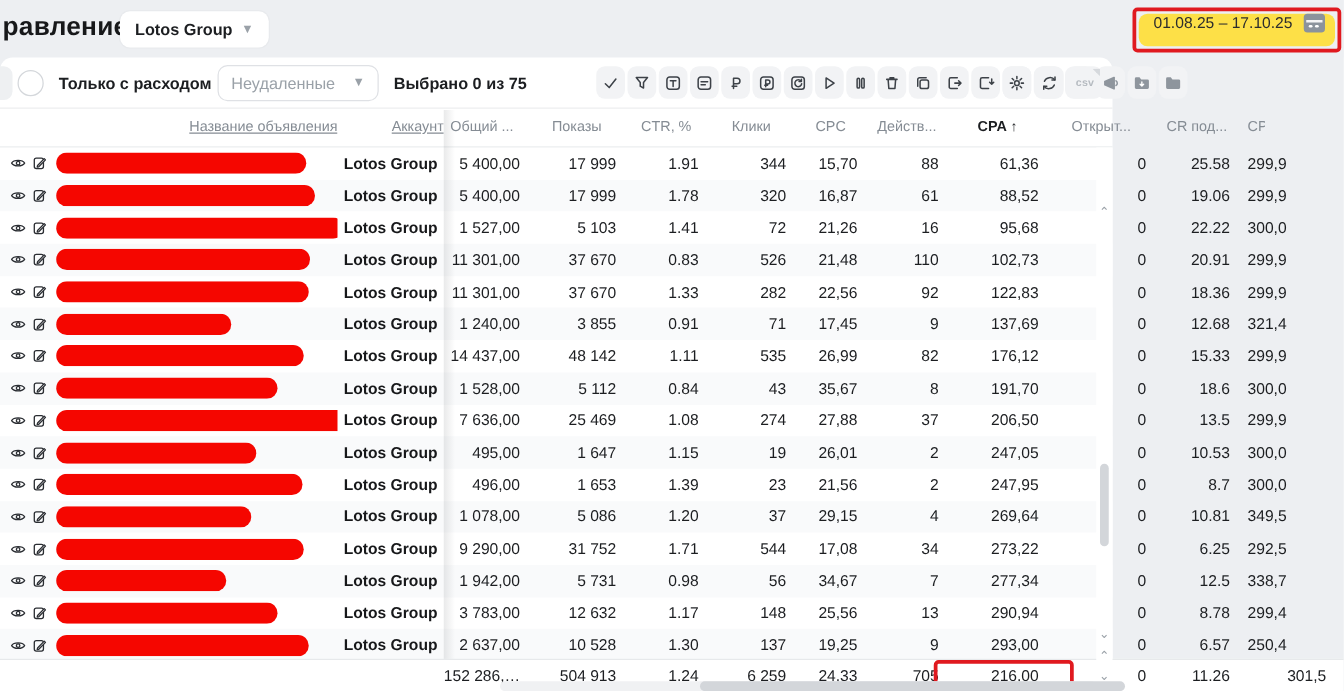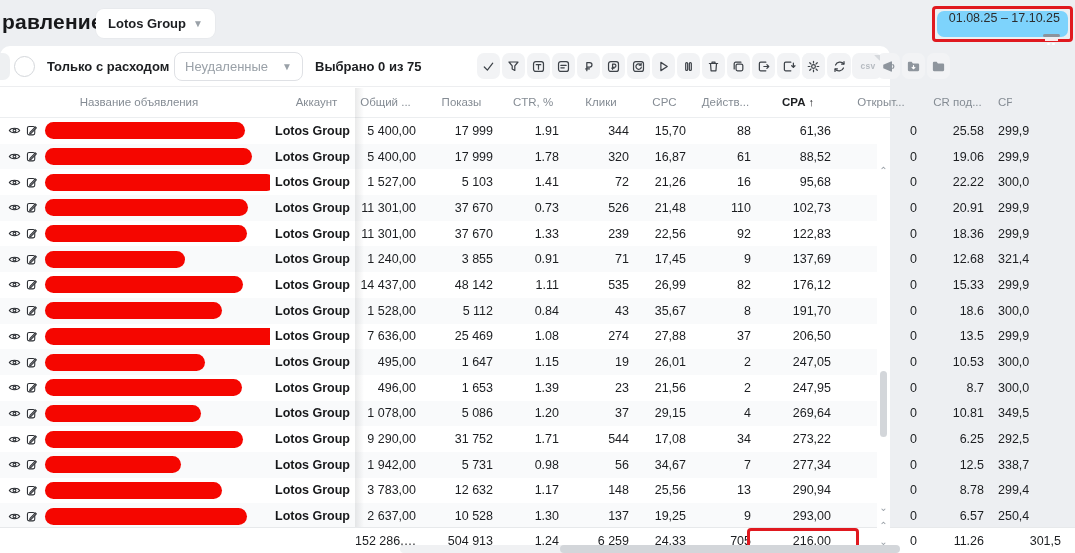--- a/index.html
+++ b/index.html
@@ -8,22 +8,22 @@
   .app { position:relative; width:1075px; height:553px; }
 
   
   .topbar { position:absolute; left:0; top:0; width:100%; height:46px; background:#edeff2; }
   .page-title { position:absolute; left:2px; top:10px; font-size:21px; font-weight:700; letter-spacing:.2px; color:#17181a; }
   .account-btn { position:absolute; left:96px; top:9px; height:29px; padding:0 12px; background:#fff; border:none;
                  border-radius:8px; font-size:13px; font-weight:700; color:#1c1e21; display:flex; align-items:center; gap:7px;
                  box-shadow:0 0 0 1px rgba(0,0,0,0.02); cursor:pointer; font-family:inherit; }
   .chev { color:#9aa1a8; font-size:10px; }
   .date-annotation { position:absolute; right:2px; top:6px; border:3px solid #e0191f; border-radius:4px; padding:2px; }
-  .date-btn { height:26px; padding:0 8px 0 12px; background:#7dd3fc; border:none; border-radius:7px; display:flex; align-items:flex-end; gap:9px;
-              font-size:12.5px; color:#2c2d2e; cursor:pointer; font-family:inherit;flex-direction:column; }
+  .date-btn { height:26px; padding:0 8px 0 12px; background:#fde047; border:none; border-radius:7px; display:flex; align-items:flex-start; gap:9px;
+              font-size:12.5px; color:#2c2d2e; cursor:pointer; font-family:inherit; }
   .cal-icon { width:17px; height:15px; background:#8b939c; border-radius:3px; position:relative; }
   .cal-icon::before { content:""; position:absolute; left:2px; right:2px; top:5px; height:1.6px; background:#fff; opacity:.9; }
   .cal-icon::after { content:""; position:absolute; left:4px; top:8.5px; width:2.5px; height:2.5px; background:#fff; border-radius:50%;
                      box-shadow:5px 0 0 #fff; }
 
   
   .panel { position:absolute; left:0; top:46px; width:890px; height:507px; background:#fff; border-radius:10px 10px 0 0; }
 
   
   .filterbar { position:relative; height:41px; border-bottom:1px solid #edeef0; }
@@ -40,21 +40,21 @@
               color:#3d4248; cursor:pointer; padding:0; }
   .icon-btn.muted { color:#8e959d; }
   .icon-btn svg { width:15px; height:15px; display:block; }
   .csv-btn { width:28px; font-size:8.5px; font-weight:700; color:#b6bbc1; letter-spacing:.2px; position:relative; }
   .csv-btn::after { content:""; position:absolute; right:2px; top:2px; border:3px solid transparent; border-top-color:#d6d9dd; border-right-color:#d6d9dd; border-radius:1px; }
 
   
   .grid-row { display:grid; grid-template-columns:270px 85px 75px 77px 66px 70px 57px 65px 80px 86px 67px 1fr; align-items:center; }
   .thead { height:31px; border-bottom:1px solid #eceef0; color:#858c94; font-size:11.5px; }
   .thead .cell { padding-right:14px; text-align:center; white-space:nowrap; overflow:hidden; }
-  .thead .cell.left { text-align:center; padding-left:8px; padding-right:0; }
+  .thead .cell.left { text-align:right; padding-left:8px; padding-right:0;text-decoration:underline; }
   .thead .cell.sorted { color:#1c1e21; font-weight:700; }
   .sort-arrow { font-size:11px; margin-left:3px; }
   .tbody { position:relative; }
   .trow { height:25.7px; font-size:12.5px; }
   .trow:nth-child(even) { background:#f9fafb; }
   .cell { white-space:nowrap; }
   .cell.num { text-align:right; padding-right:14px; font-variant-numeric:tabular-nums; color:#1c1e21; }
   .cell.name { display:flex; align-items:center; padding-left:8px; gap:4px; overflow:hidden; }
   .cell.account { font-weight:700; padding-left:5px; font-size:12.5px; color:#17181a; }
   .redacted-bar { height:17px; background:#f50600; border-radius:9px; flex:none; margin-left:3px; }
@@ -388,21 +388,21 @@
               <svg viewBox="0 0 16 16" fill="none" stroke="currentColor" stroke-width="1.3" stroke-linecap="round" stroke-linejoin="round">
                 <rect x="3" y="3" width="9" height="10.4" rx="2"></rect>
                 <path d="M6.2 10.4 L12.8 3.6 L14 4.8 L7.4 11.6 L5.8 12 Z" fill="#fff"></path>
               </svg>
             </span>
             <span class="redacted-bar" style="width:203px"></span>
           </div>
           <div class="cell account">Lotos Group</div>
           <div class="cell num">11 301,00</div>
           <div class="cell num">37 670</div>
-          <div class="cell num">0.73</div>
+          <div class="cell num">0.83</div>
           <div class="cell num">526</div>
           <div class="cell num">21,48</div>
           <div class="cell num">110</div>
           <div class="cell num">102,73</div>
           <div class="cell num">0</div>
           <div class="cell num">20.91</div>
           <div class="cell num">299,9</div>
         </div>
         <div class="trow grid-row">
           <div class="cell name">
@@ -417,21 +417,21 @@
                 <rect x="3" y="3" width="9" height="10.4" rx="2"></rect>
                 <path d="M6.2 10.4 L12.8 3.6 L14 4.8 L7.4 11.6 L5.8 12 Z" fill="#fff"></path>
               </svg>
             </span>
             <span class="redacted-bar" style="width:202px"></span>
           </div>
           <div class="cell account">Lotos Group</div>
           <div class="cell num">11 301,00</div>
           <div class="cell num">37 670</div>
           <div class="cell num">1.33</div>
-          <div class="cell num">239</div>
+          <div class="cell num">282</div>
           <div class="cell num">22,56</div>
           <div class="cell num">92</div>
           <div class="cell num">122,83</div>
           <div class="cell num">0</div>
           <div class="cell num">18.36</div>
           <div class="cell num">299,9</div>
         </div>
         <div class="trow grid-row">
           <div class="cell name">
             <span class="row-icon">

